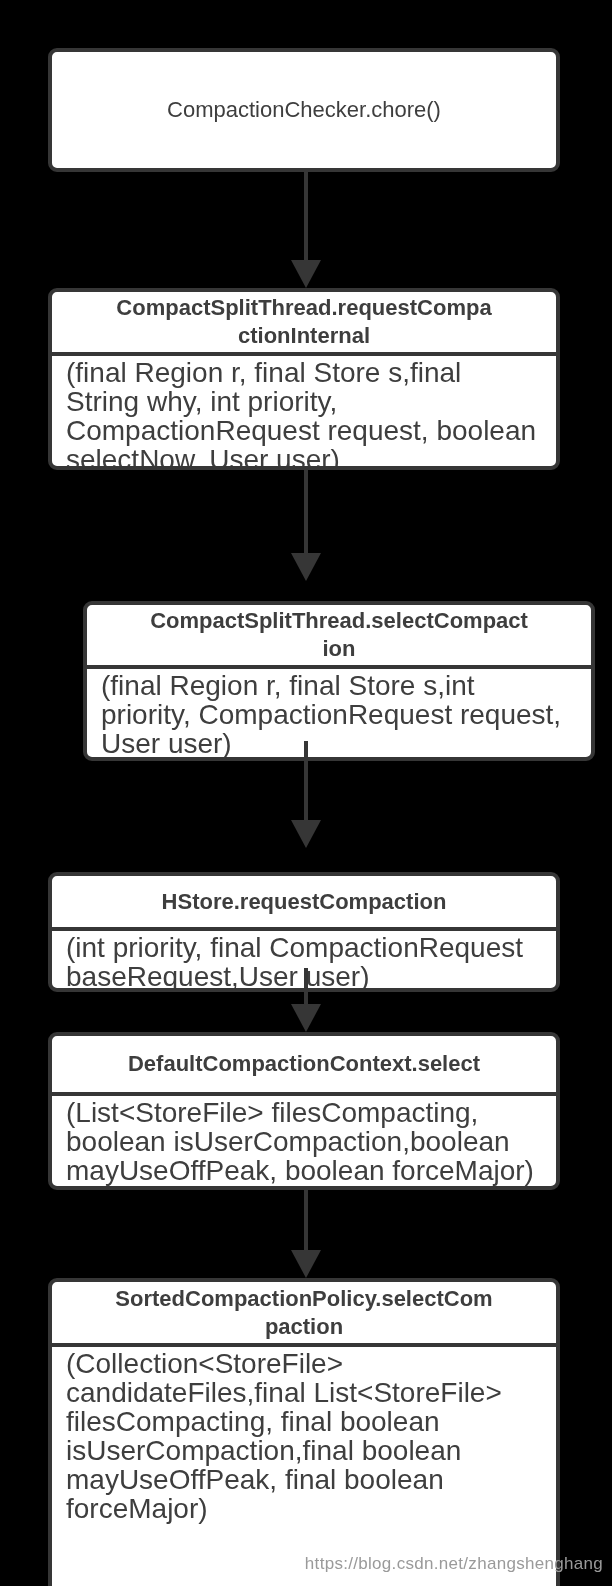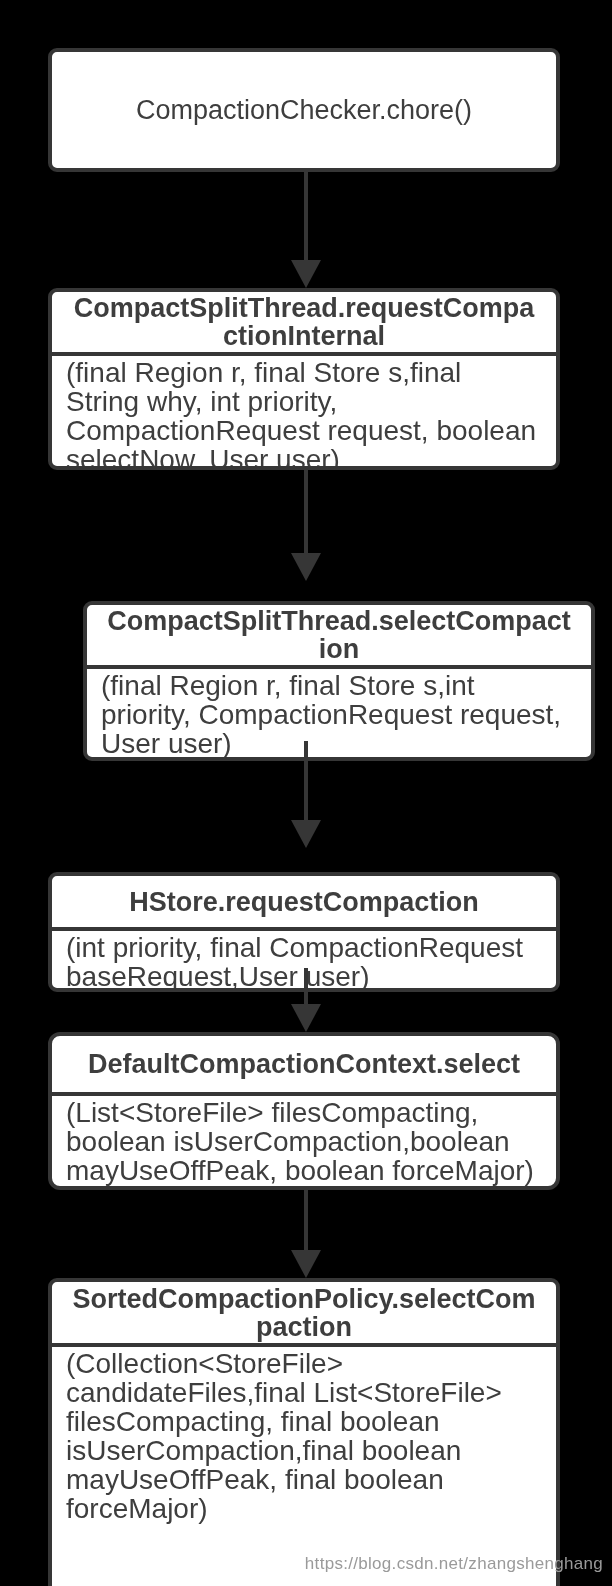--- a/index.html
+++ b/index.html
@@ -27,21 +27,21 @@
     overflow: hidden;
     display: flex;
     flex-direction: column;
   }
   .node-title {
     flex: 0 0 auto;
     display: flex;
     align-items: center;
     justify-content: center;
     text-align: center;
-    font-size: 27px;
+    font-size: 22px;
     line-height: 28px;
     font-weight: bold;
     white-space: pre-line;
     box-sizing: border-box;
   }
   .node-title.divided {
     border-bottom: 4px solid #363636;
   }
   .node-title.plain {
     font-weight: normal;
@@ -133,21 +133,21 @@
     <div class="node-title divided" style="height:55px;">HStore.requestCompaction</div>
     <div class="node-body">(int priority, final CompactionRequest
 baseRequest,User user)</div>
   </div>
 
   <div class="arrow" style="top:968px; height:64px;">
     <span class="shaft"></span>
     <span class="head"></span>
   </div>
 
-  <div class="node" style="top:1032px; height:158px;border-radius:12px;">
+  <div class="node" style="top:1032px; height:158px;">
     <div class="node-title divided" style="height:60px;">DefaultCompactionContext.select</div>
     <div class="node-body">(List&lt;StoreFile&gt; filesCompacting,
 boolean isUserCompaction,boolean
 mayUseOffPeak, boolean forceMajor)</div>
   </div>
 
   <div class="arrow" style="top:1190px; height:88px;">
     <span class="shaft"></span>
     <span class="head"></span>
   </div>

